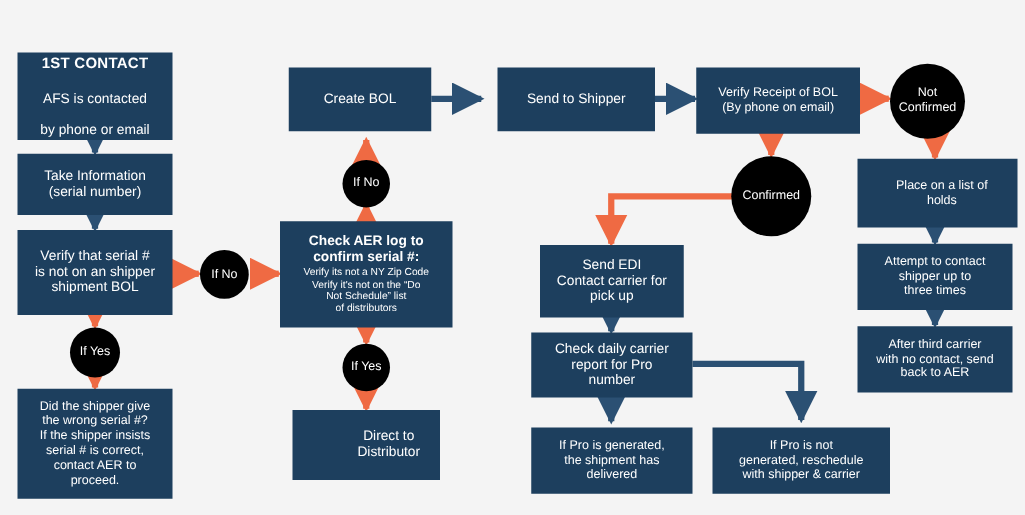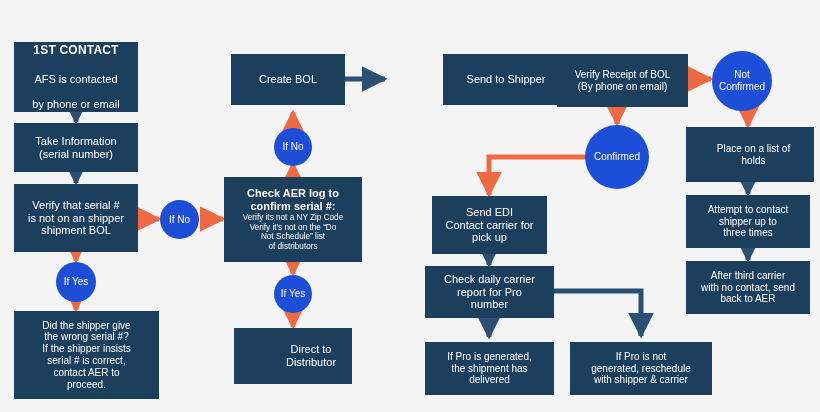--- a/index.html
+++ b/index.html
@@ -15,21 +15,21 @@
     position:absolute;
     box-sizing:border-box;
     display:flex;flex-direction:column;
     align-items:center;justify-content:center;
     text-align:center;
     color:#ffffff;
     line-height:1.18;
     padding:3px 5px;
   }
   .box{background:#1d3f5e;}
-  .circle{background:#1d4ed8;border-radius:50%;}
+  .circle{background:#000000;border-radius:50%;}
   .ln{display:block;white-space:nowrap;}
   .t11{font-size:11px;}
   .t10{font-size:10px;}
   .t8{font-size:8.2px;}
   .bold{font-weight:bold;}
   .hdr{font-size:12px;font-weight:bold;letter-spacing:.2px;margin-bottom:3px;}
 </style>
 </head>
 <body>
 
@@ -112,21 +112,21 @@
   </div>
 
   <div class="node circle" style="left:160px;top:200px;width:39px;height:39px;">
     <span class="ln t10">If No</span>
   </div>
 
   <div class="node circle" style="left:56px;top:262px;width:40px;height:40px;">
     <span class="ln t10">If Yes</span>
   </div>
 
-  <div class="node box" style="left:14px;top:311px;width:145px;height:88px;">
+  <div class="node box" style="left:14px;top:311px;width:124px;height:88px;">
     <span class="ln t10">Did the shipper give</span>
     <span class="ln t10">the wrong serial #?</span>
     <span class="ln t10">If the shipper insists</span>
     <span class="ln t10">serial # is correct,</span>
     <span class="ln t10">contact AER to</span>
     <span class="ln t10">proceed.</span>
   </div>
 
   <div class="node box" style="left:231px;top:54px;width:114px;height:51px;">
     <span class="ln t11">Create BOL</span>
@@ -147,21 +147,21 @@
 
   <div class="node circle" style="left:274px;top:275px;width:38px;height:38px;">
     <span class="ln t10">If Yes</span>
   </div>
 
   <div class="node box" style="left:234px;top:328px;width:118px;height:56px;padding-left:41px;">
     <span class="ln t11">Direct to</span>
     <span class="ln t11">Distributor</span>
   </div>
 
-  <div class="node box" style="left:398px;top:54px;width:126px;height:51px;margin-left:45px;">
+  <div class="node box" style="left:398px;top:54px;width:126px;height:51px;">
     <span class="ln t11">Send to Shipper</span>
   </div>
 
   <div class="node box" style="left:557px;top:54px;width:131px;height:53px;">
     <span class="ln t10">Verify Receipt of BOL</span>
     <span class="ln t10">(By phone on email)</span>
   </div>
 
   <div class="node circle" style="left:712px;top:51px;width:60px;height:60px;">
     <span class="ln t10">Not</span>

